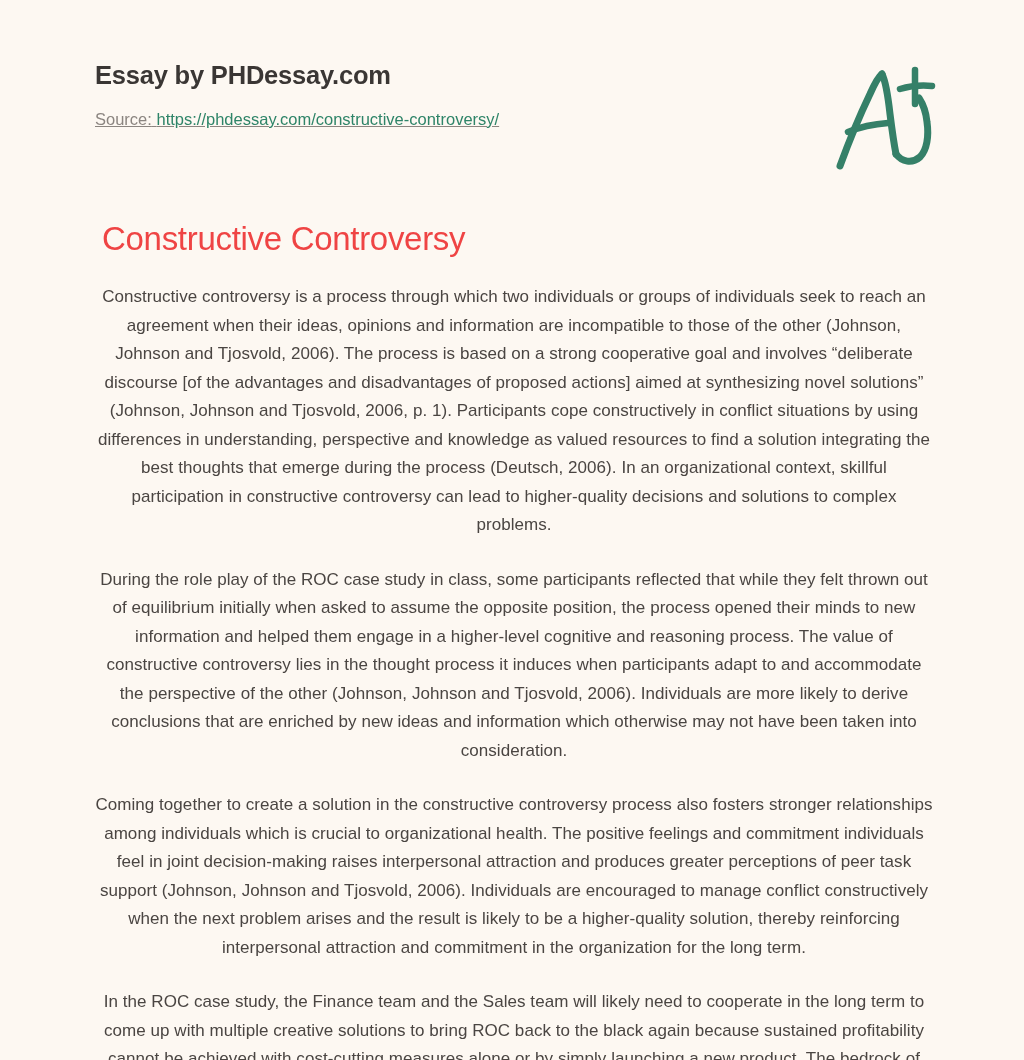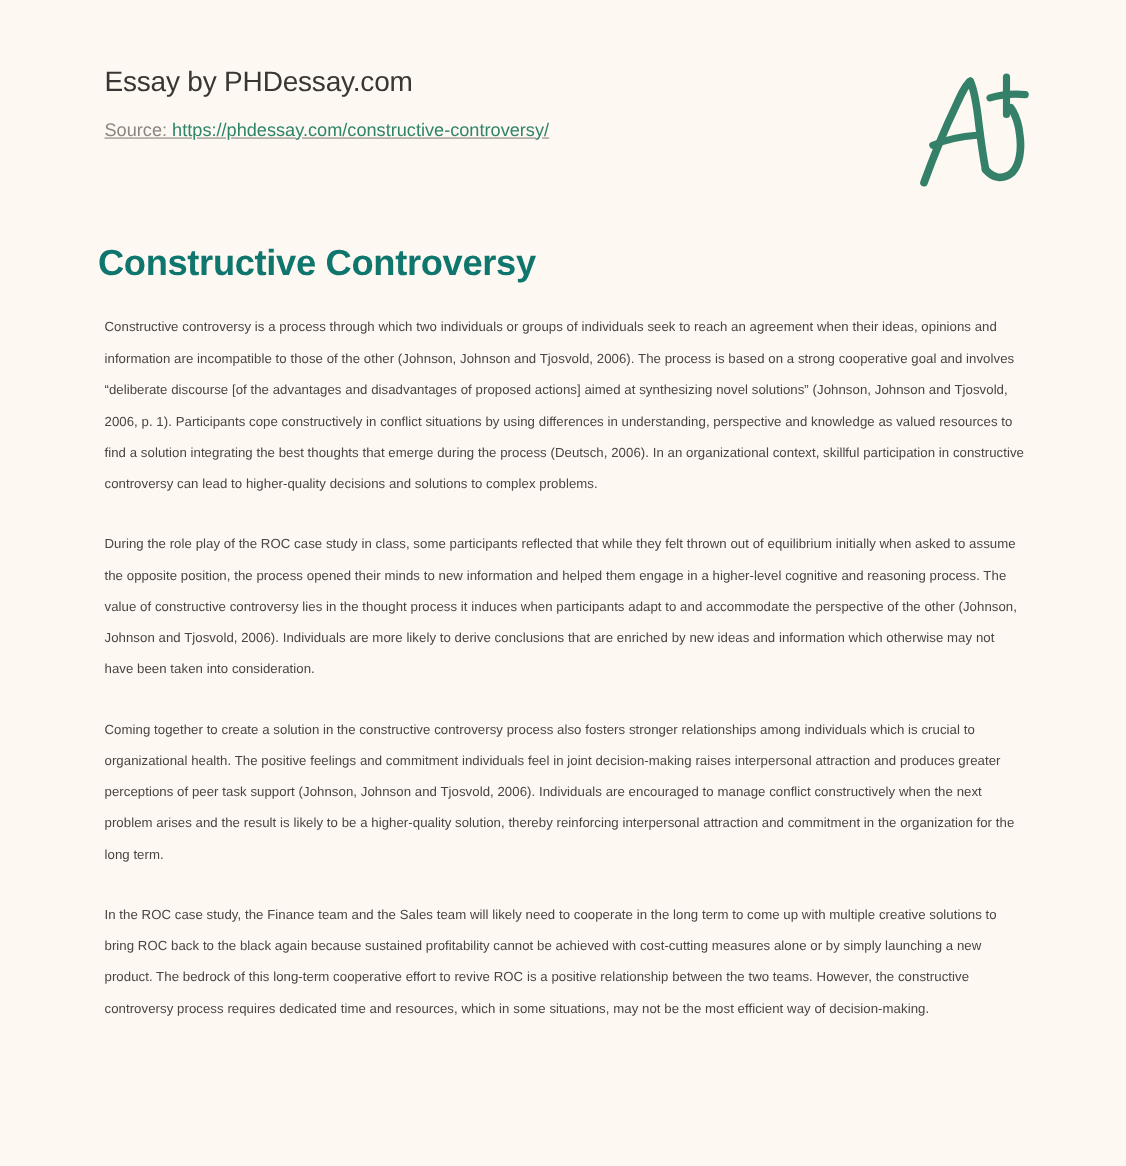--- a/index.html
+++ b/index.html
@@ -21,21 +21,21 @@
     box-sizing: border-box;
   }
   .masthead {
     position: absolute;
     left: 95px;
     top: 60px;
     width: 700px;
   }
   .brand-line {
     font-size: 25.5px;
-    font-weight: normal;
+    font-weight: bold;
     color: #3a3634;
     letter-spacing: -0.2px;
     line-height: 1.2;
     margin: 0;
   }
   .source-line {
     margin: 0;
     margin-top: 18px;
     font-size: 16.5px;
     color: #8b8580;
@@ -57,41 +57,41 @@
     width: 120px;
     height: 110px;
   }
   .logo svg {
     display: block;
     width: 120px;
     height: 110px;
   }
   .doc-title {
     position: absolute;
-    left: 89px;
+    left: 102px;
     top: 218px;
     margin: 0;
     font-size: 33px;
-    font-weight: bold;
-    color: #0f766e;
+    font-weight: normal;
+    color: #ef4444;
     letter-spacing: -0.3px;
     line-height: 1.25;
   }
   .body-copy {
     position: absolute;
     left: 95px;
     top: 283px;
     width: 838px;
   }
   .body-copy p {
     margin: 0 0 26px 0;
-    font-size: 12px;
+    font-size: 17px;
     line-height: 28.5px;
     color: #4a4542;
-    text-align: left;
+    text-align: center;
     letter-spacing: 0.05px;
   }
   .body-copy p:last-child {
     margin-bottom: 0;
   }
 </style>
 </head>
 <body>
 
 <div class="page">

